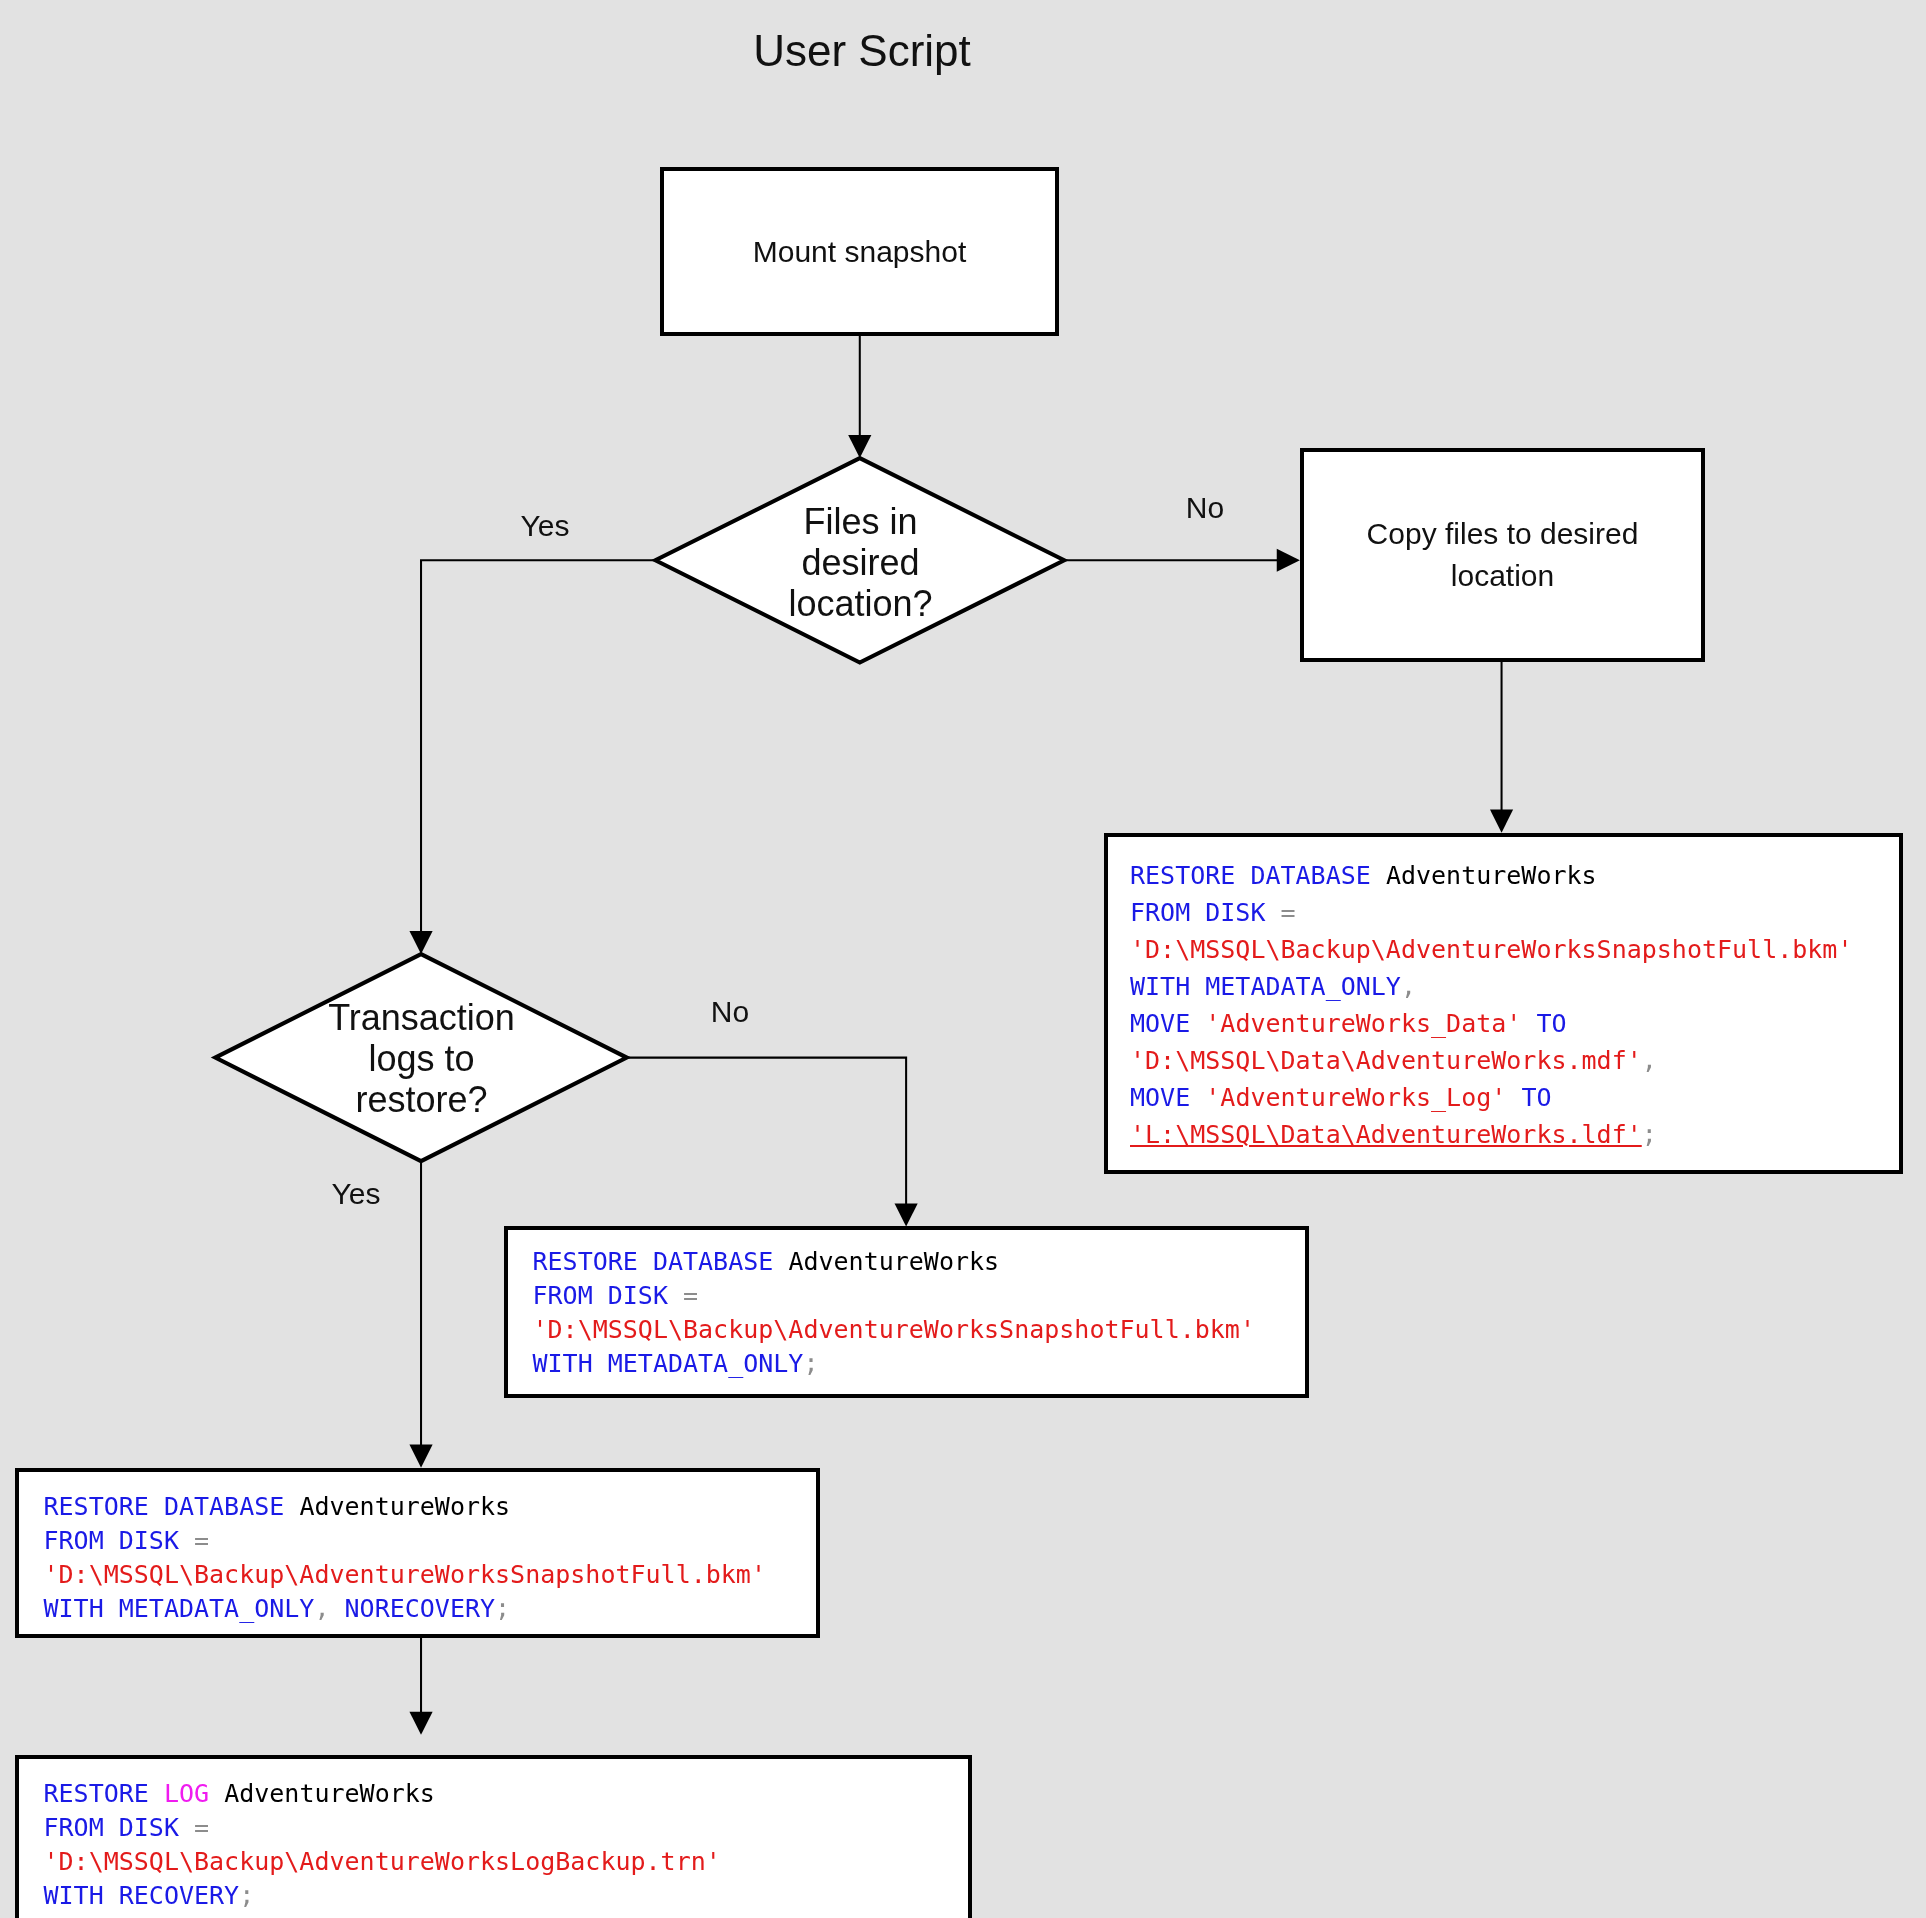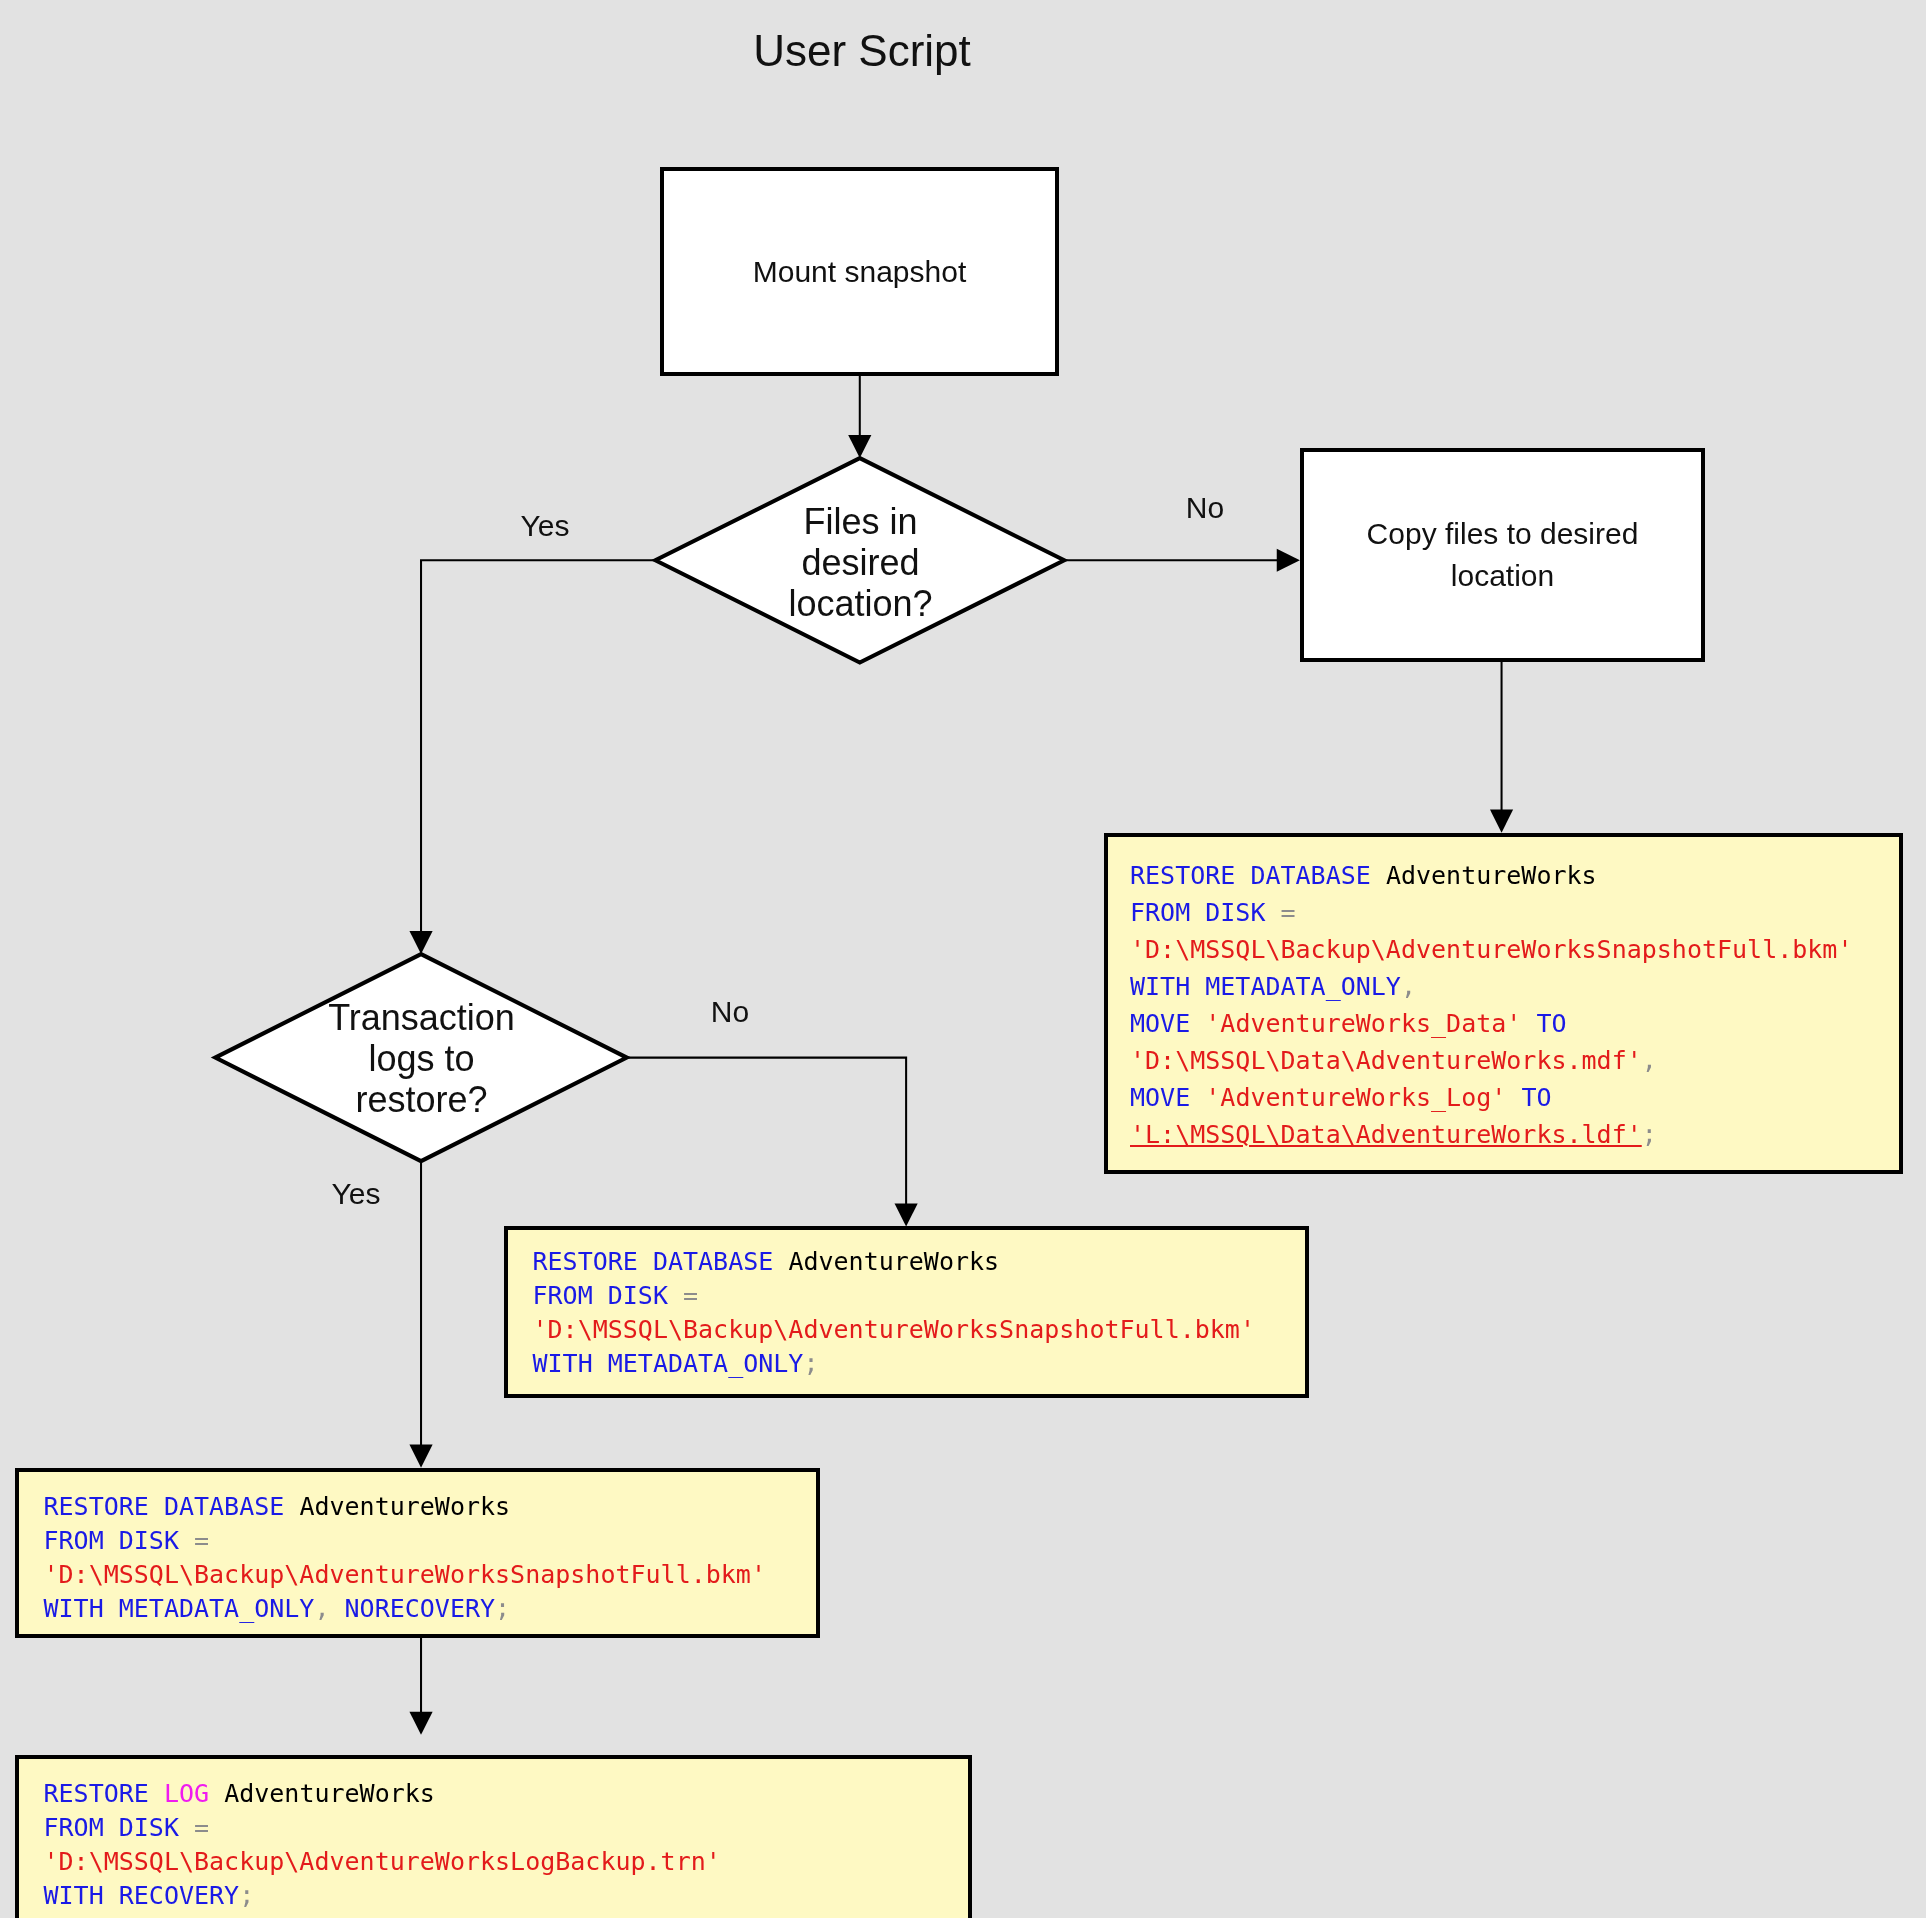--- a/index.html
+++ b/index.html
@@ -39,21 +39,21 @@
     box-sizing: border-box;
     display: flex;
     flex-direction: column;
     align-items: center;
     justify-content: center;
     text-align: center;
     font-size: 30px;
     color: #111111;
     line-height: 42px;
   }
-  .node-mount   { left: 660px;  top: 167px;  width: 399px; height: 209px; }
+  .node-mount   { left: 660px;  top: 167px;  width: 399px; height: 169px; }
   .node-copy    { left: 1300px; top: 448px;  width: 405px; height: 214px; }
   .diamond-text {
     position: absolute;
     display: flex;
     flex-direction: column;
     align-items: center;
     justify-content: center;
     text-align: center;
     font-size: 36px;
     color: #111111;
@@ -67,21 +67,21 @@
     color: #111111;
     transform: translate(-50%, -50%);
     white-space: nowrap;
   }
   .lbl-yes1 { left: 545px;  top: 526px;  }
   .lbl-no1  { left: 1205px; top: 508px;  }
   .lbl-no2  { left: 730px; top: 1012px; }
   .lbl-yes2 { left: 356px;  top: 1194px; }
   .code-box {
     position: absolute;
-    background: #fef9c3;
+    background: #ffffff;
     border: 4.1px solid #000000;
     box-sizing: border-box;
     font-family: "DejaVu Sans Mono", "Liberation Mono", monospace;
     font-size: 25px;
   }
   .code-right  { left: 1104px; top: 833px; width: 799px; height: 341px; padding: 20.4px 0 0 22px; }
   .code-mid    { left: 504px;  top: 1226px; width: 805px; height: 172px; padding: 15px 0 0 24.5px; }
   .code-left   { left: 15px;   top: 1468px; width: 805px; height: 170px; padding: 17.7px 0 0 24.5px; }
   .code-bottom { left: 15px;   top: 1735px; width: 957px; height: 170px; padding: 17.7px 0 0 24.5px; margin-top: 20px; }
   .code-right .code-line  { line-height: 37px; }

